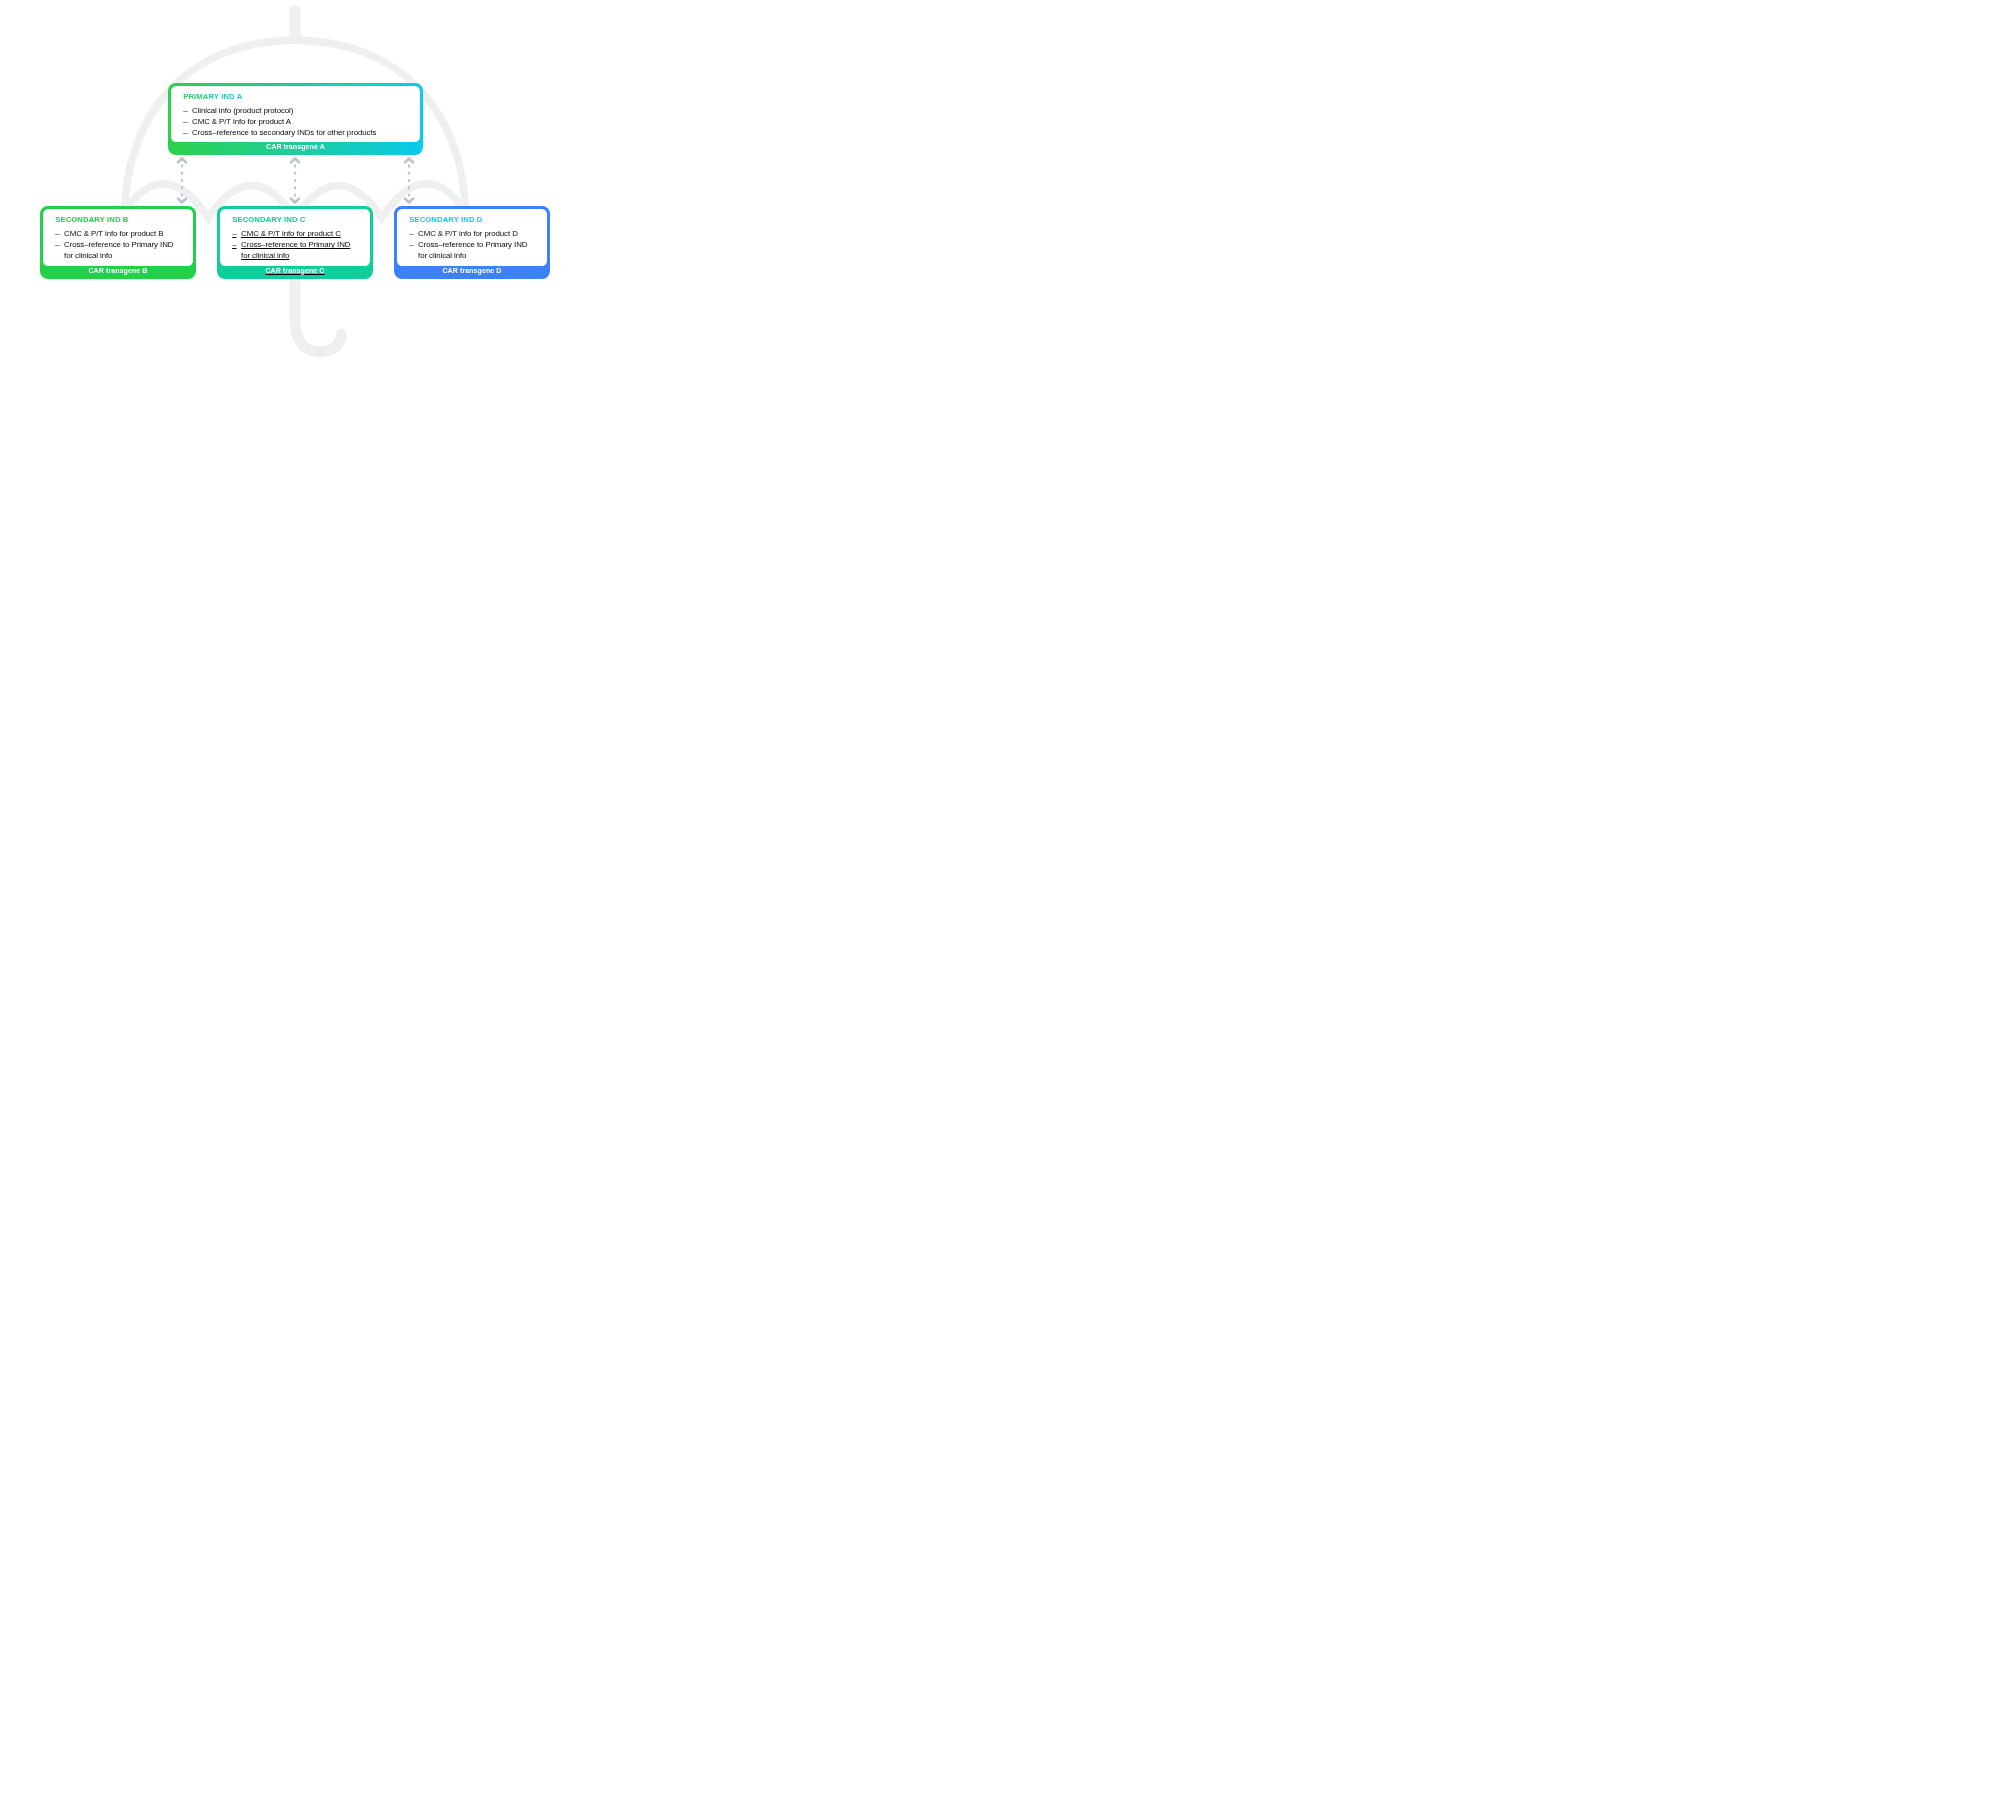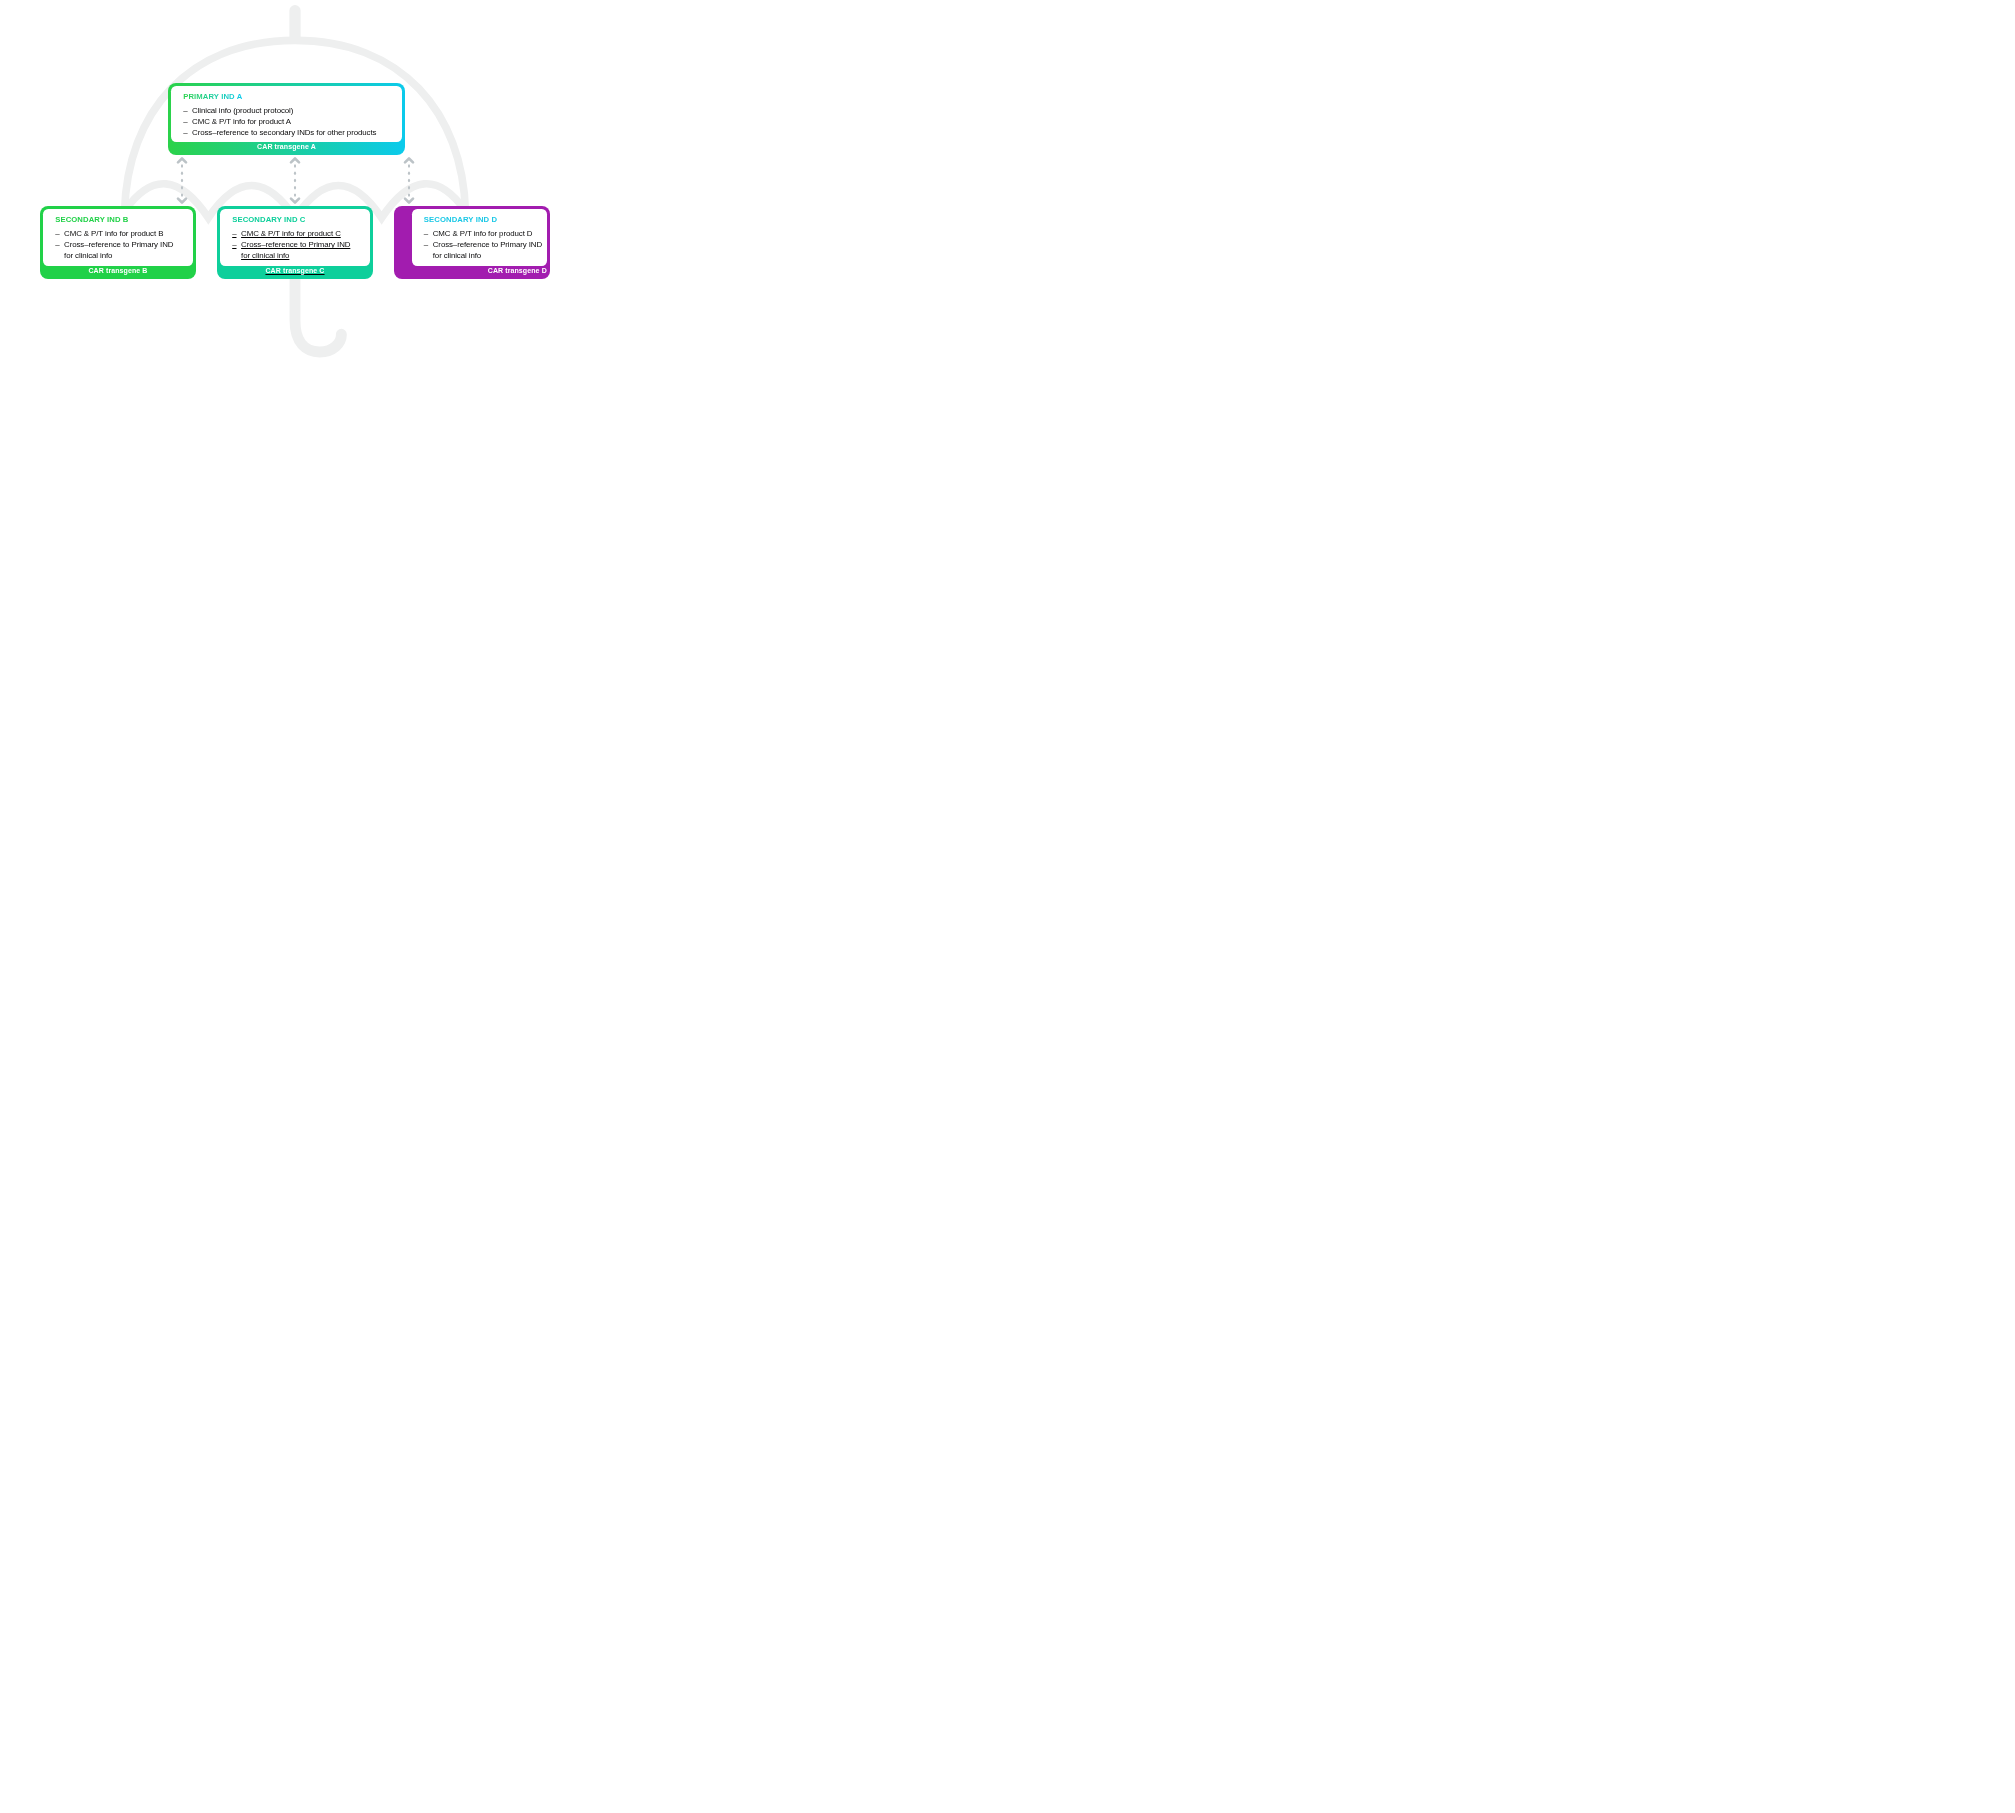--- a/index.html
+++ b/index.html
@@ -65,21 +65,21 @@
   .bullets .txt{white-space:pre-line;}
   .card-footer{
     height:9.7px;
     line-height:9.7px;
     text-align:center;
     font-size:7px;
     font-weight:700;
     color:#ffffff;
     letter-spacing:0.1px;
   }
-  .card-primary{left:168px;top:83px;width:237px;height:72px;}
+  .card-primary{left:168px;top:83px;width:255px;height:72px;}
   .sec-card{top:206px;height:73px;}
   .sec-card-0{left:40px;width:156px;}
   .sec-card-1{left:217px;width:156px;text-decoration:underline;}
   .sec-card-2{left:394px;width:156px;}
 </style>
 </head>
 <body>
 
 <div class="canvas" style="background: rgb(255, 255, 255);">
 
@@ -180,21 +180,21 @@
         <li>
           <span class="dash">–</span>
           <span class="txt">Cross–reference to Primary IND
 for clinical info</span>
         </li>
       </ul>
     </div>
     <div class="card-footer">CAR transgene C</div>
   </section>
 
-  <section class="card sec-card sec-card-2" style="background: #a21caf; align-items: flex-end;">
+  <section class="card sec-card sec-card-2" style="background: #3b82f6;">
     <div class="card-body">
       <div class="title-row">
         <h2 class="card-title" style="color: rgb(27, 200, 230);">SECONDARY IND D</h2>
       </div>
       <ul class="bullets">
         <li>
           <span class="dash">–</span>
           <span class="txt">CMC &amp; P/T info for product D</span>
         </li>
         <li>

